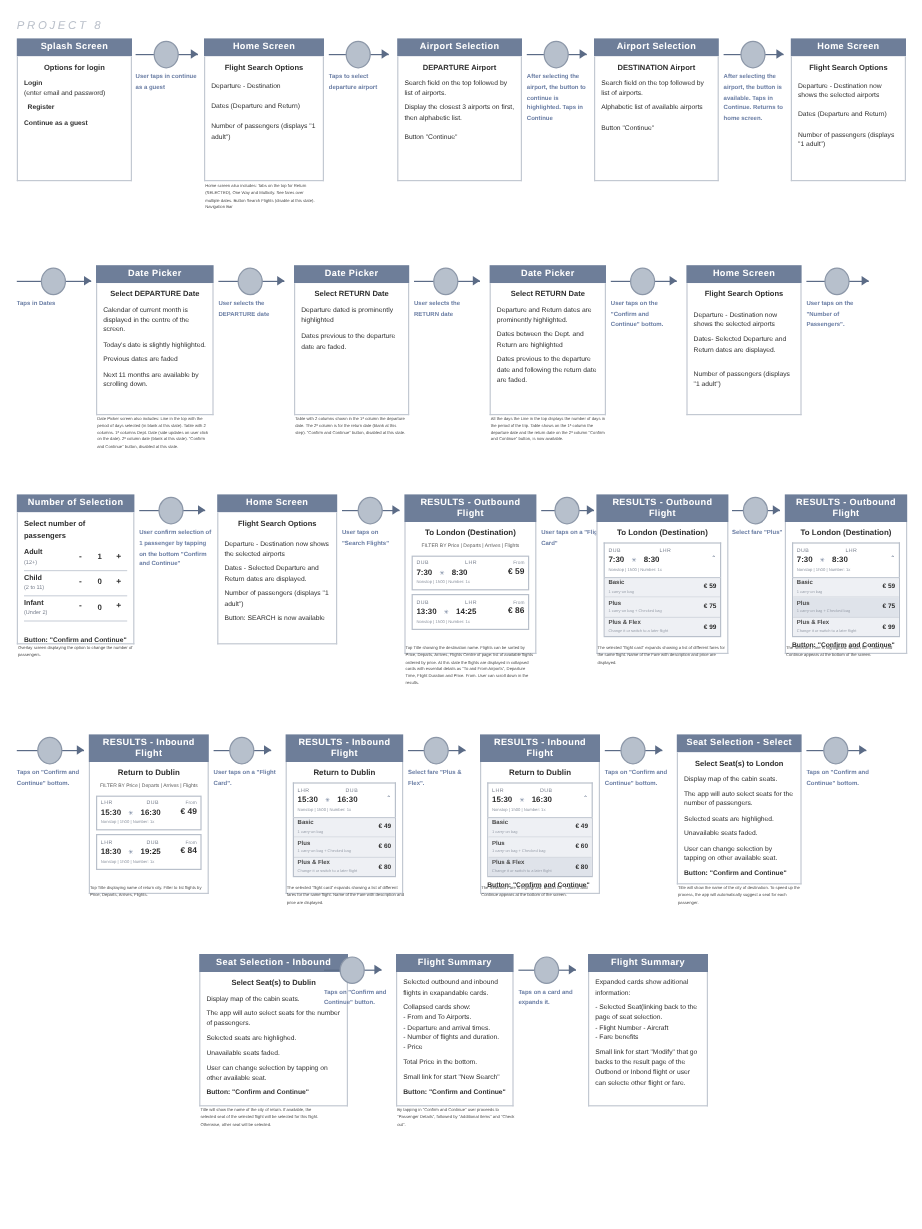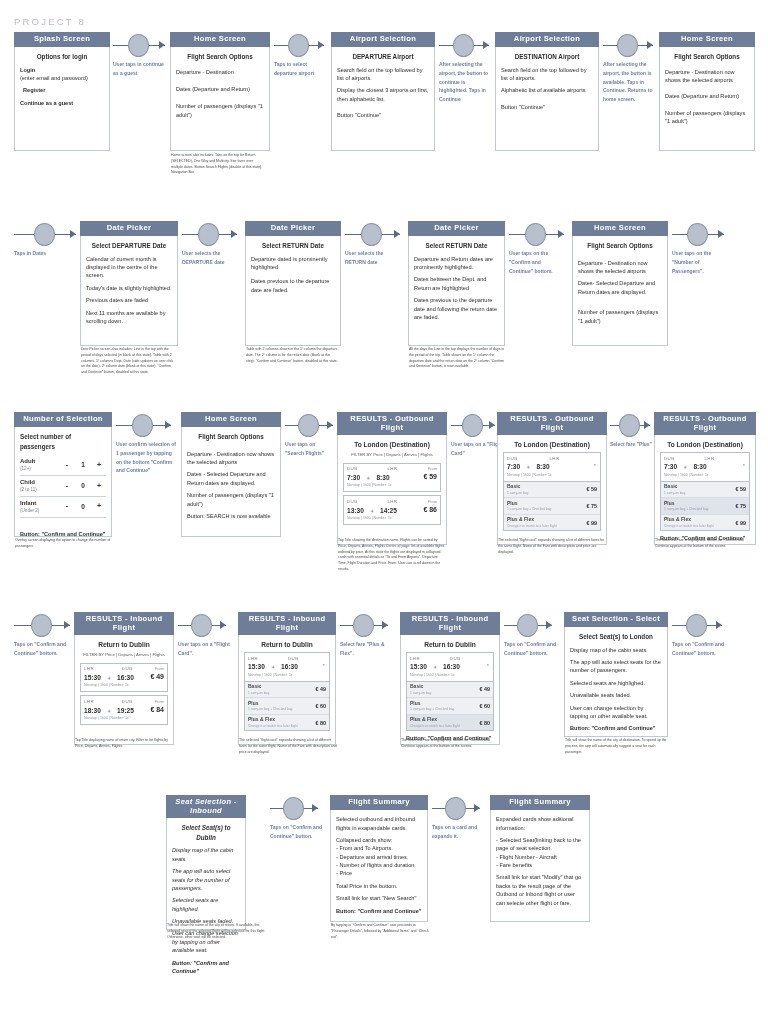--- a/index.html
+++ b/index.html
@@ -5,21 +5,21 @@
   * { box-sizing: border-box; margin:0; padding:0; }
   body {
     width:768px; height:1024px;
     background:#ffffff;
     font-family:"Liberation Sans", sans-serif;
     color:#3d3d3d;
     overflow:hidden;
     position:relative;
   }
   
-  .page-header { padding:16px 14px 4px 14px; }
+  .page-header { padding:16px 14px 4px 14px;font-style:italic; }
   .project-label {
     font-size:9.5px; letter-spacing:2.2px; color:#b9bfc9;
     font-weight:400;
   }
   .title-row { display:flex; align-items:flex-end; justify-content:space-between; margin-top:3px;}
   .page-title {
     font-size:20px; letter-spacing:2.6px; color:#8c97a8; font-weight:400;
   }
   .author {
     font-size:9.5px; letter-spacing:2.2px; color:#8c97a8; padding-bottom:3px;
@@ -691,21 +691,21 @@
 </div>
 <div class="footnote" style="left:565px;top:707px;width:104px;">Title will show the name of the city of destination.  To speed up the process, the app will automatically suggest a seat for each passenger.</div>
 
 <div class="conn" style="left:672px;top:583px;width:50px;">
   <div class="conn-line" style="width:50px;"></div>
   <div class="conn-ellipse" style="left:14px;"></div>
   <div class="conn-arrow" style="left:44px;"></div>
   <div class="conn-cap" style="width:52px;">Taps on "Confirm and Continue" bottom.</div>
 </div>
 
-<div class="card" style="left:166px;top:764px;width:80px;font-style:italic;">
+<div class="card" style="left:166px;top:764px;width:124px;">
   <div class="card-head">Seat Selection - Inbound</div>
   <div class="card-body" style="height:112px;">
     <span class="sub">Select Seat(s) to Dublin</span>
     <p>Display map of the cabin seats.</p>
     <p>The app will auto select seats for the number of passengers.</p>
     <p>Selected seats are highlighed.</p>
     <p>Unavailable seats faded.</p>
     <p>User can change selection by tapping on other available seat.</p>
     <p style="font-weight:bold;">Button: "Confirm and Continue"</p>
   </div>

